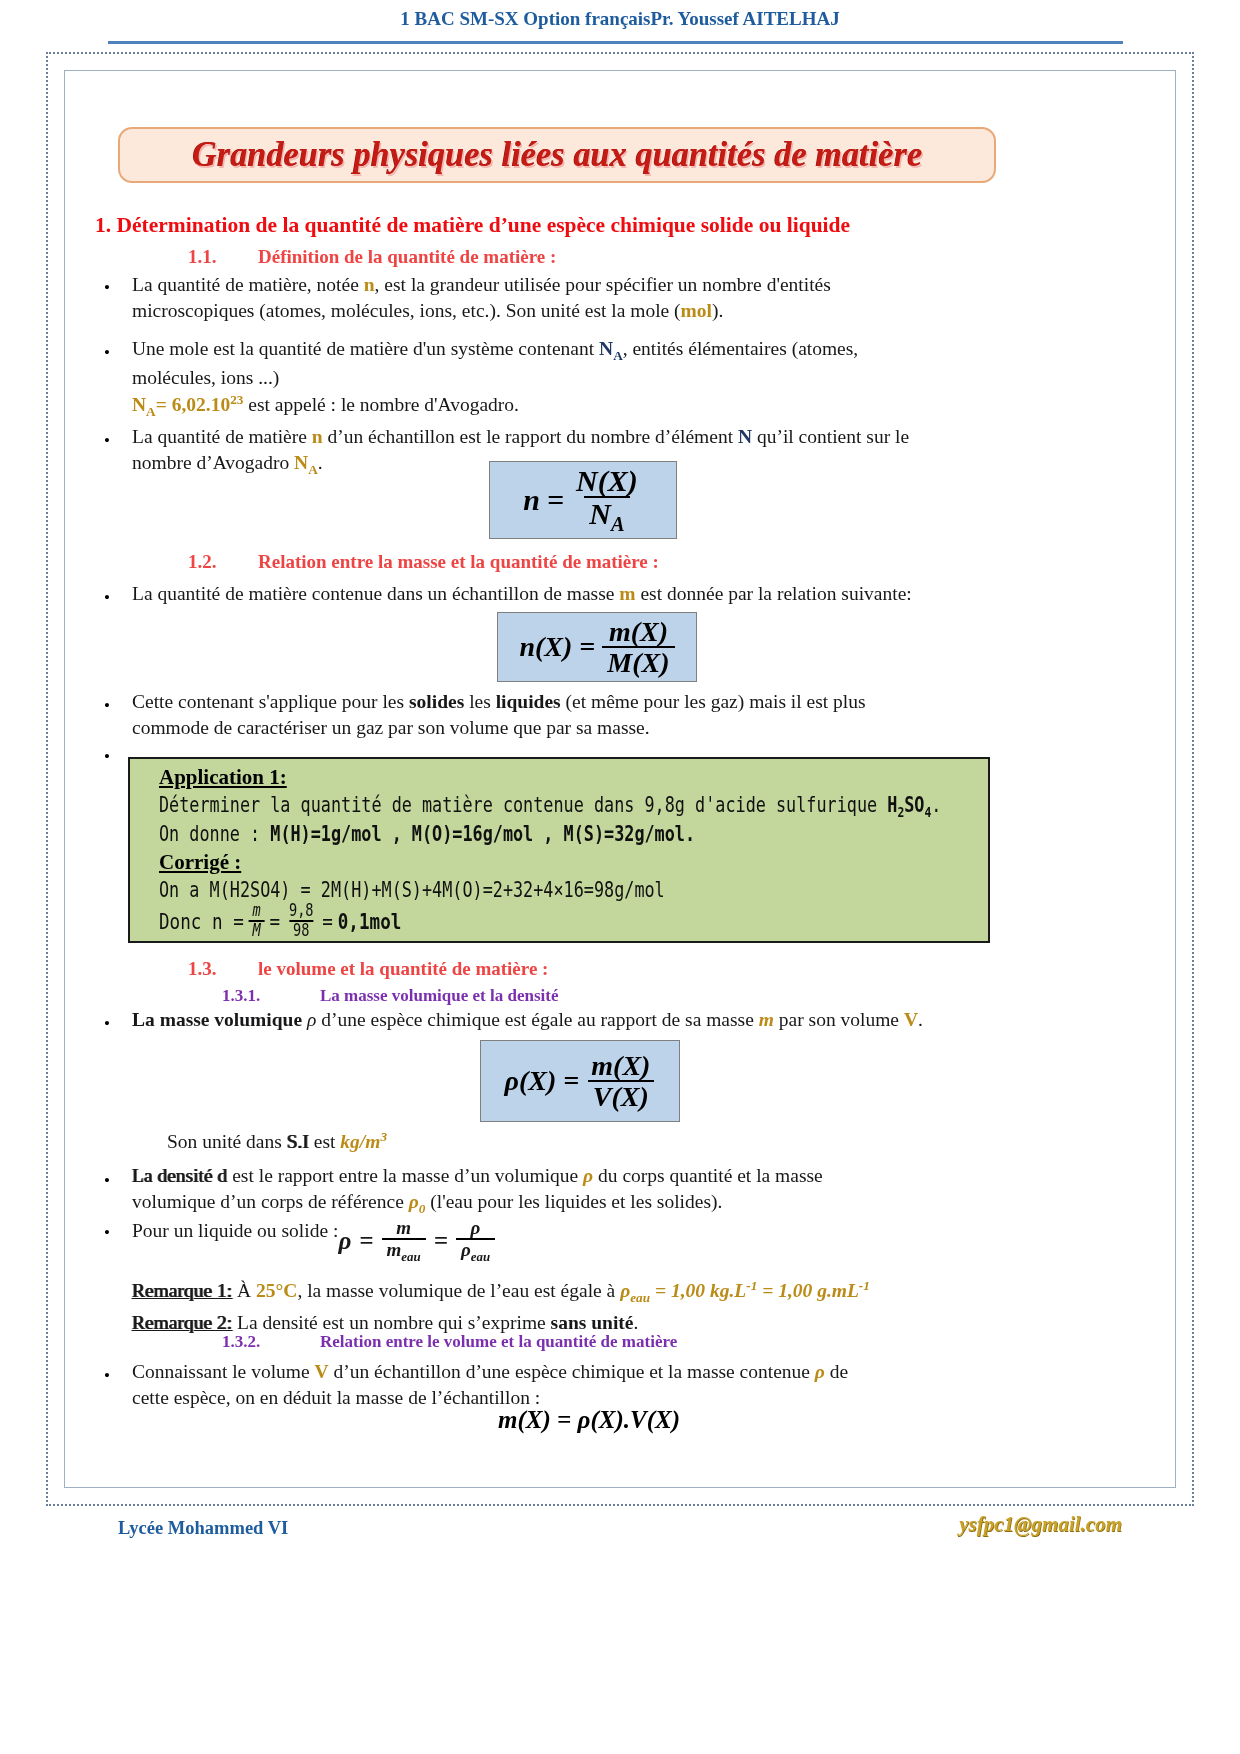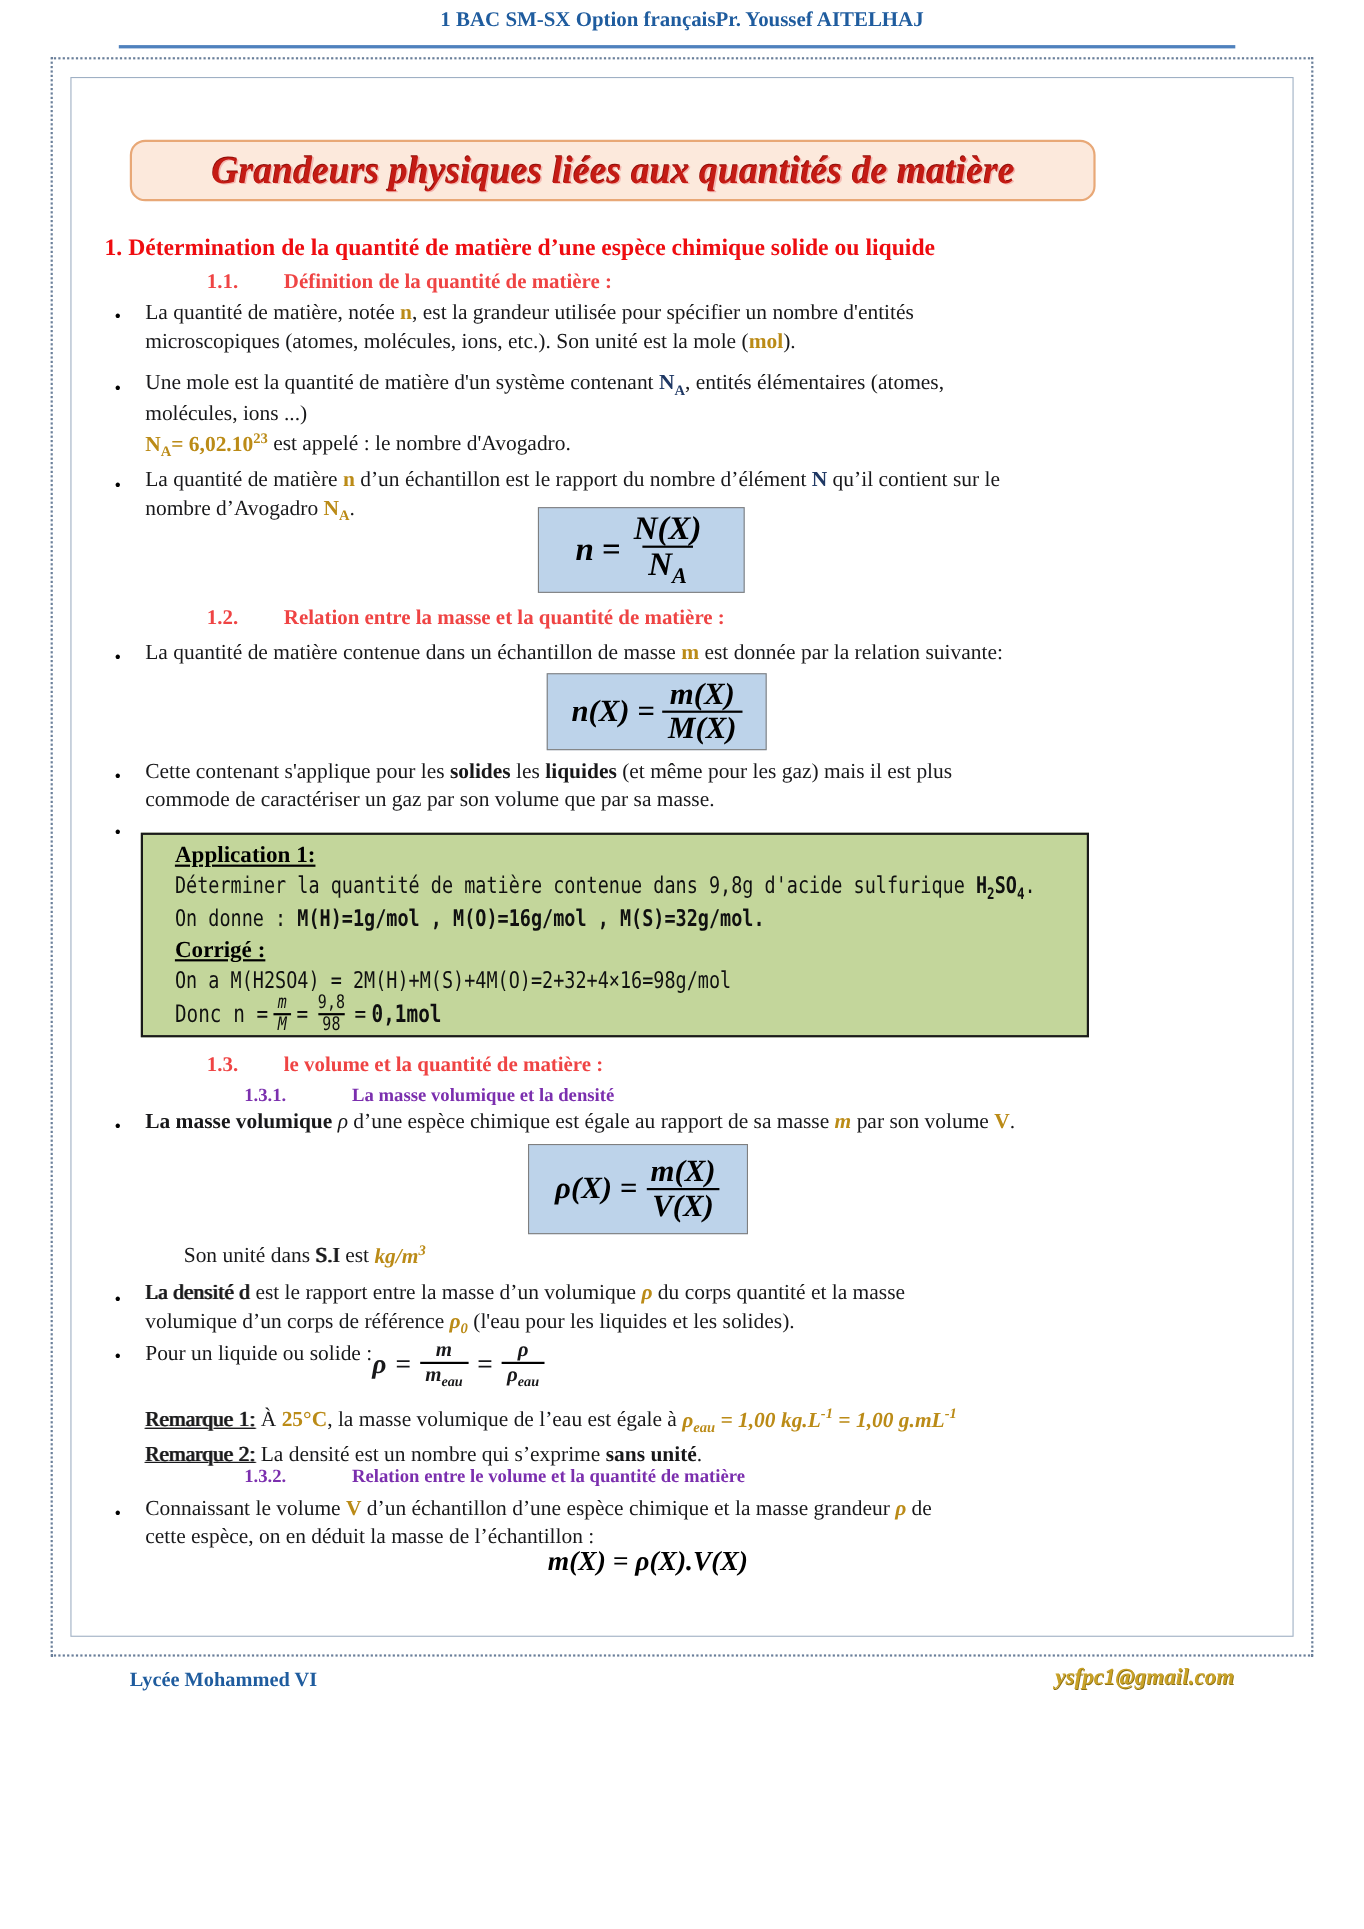--- a/index.html
+++ b/index.html
@@ -325,21 +325,21 @@
 
   <div class="abs body-txt" style="left:132px;top:1310px;width:930px;">
     <span class="outline" style="text-decoration:underline;">Remarque 2:</span><span> La densité est un nombre qui s’exprime </span><span class="bold">sans unité</span><span>.</span>
   </div>
 
   <div class="abs h3" style="left:222px;top:1332px;">1.3.2.</div>
   <div class="abs h3" style="left:320px;top:1332px;">Relation entre le volume et la quantité de matière</div>
 
   <div class="bullet" style="left:104px;top:1367px;">•</div>
   <div class="abs body-txt" style="left:132px;top:1359px;width:930px;">
-    <span>Connaissant le volume </span><span class="gold bold">V</span><span> d’un échantillon d’une espèce chimique et la masse grandeur </span><span class="gold bold ital">ρ</span><span> de</span><br>
+    <span>Connaissant le volume </span><span class="gold bold">V</span><span> d’un échantillon d’une espèce chimique et la masse contenue </span><span class="gold bold ital">ρ</span><span> de</span><br>
     <span>cette espèce, on en déduit la masse de l’échantillon :</span>
   </div>
 
   <div class="abs" style="left:498px;top:1406px;font-style:italic;font-weight:bold;font-size:25px;color:#000;font-family:'Liberation Serif',serif;">m(X) = ρ(X).V(X)</div>
 
   <div class="ftr-left">Lycée Mohammed VI</div>
   <div class="ftr-right">ysfpc1@gmail.com</div>
 
 </div>
 

